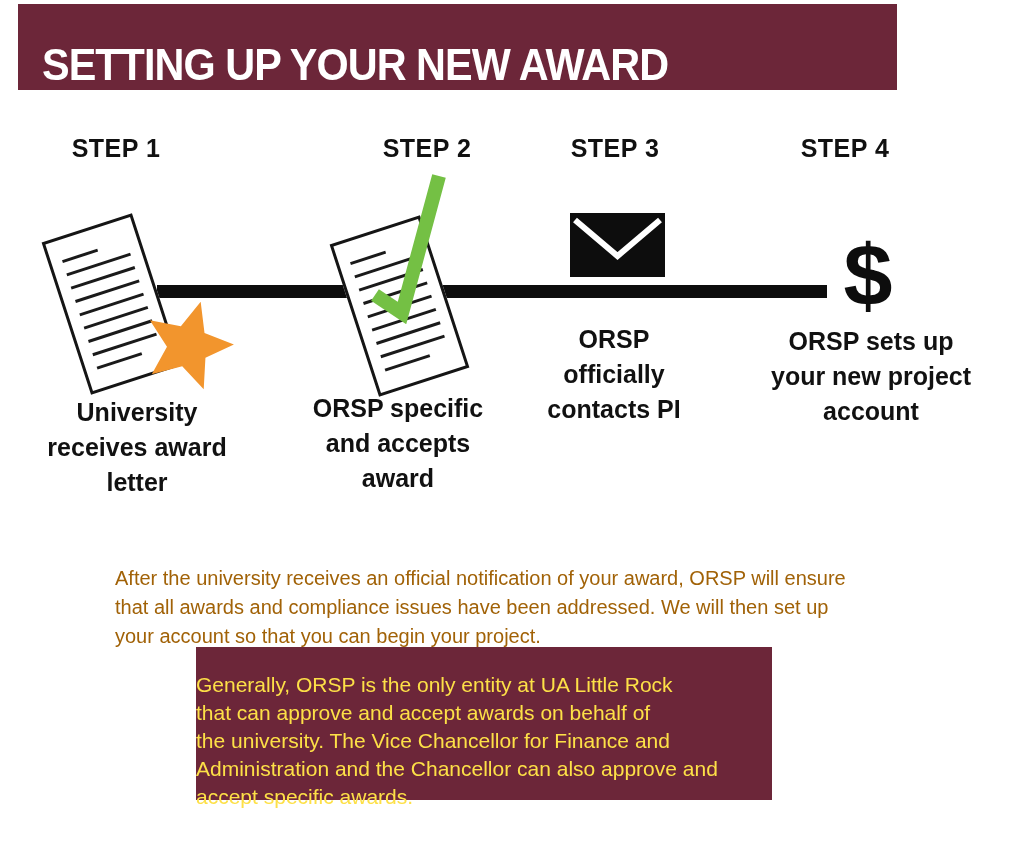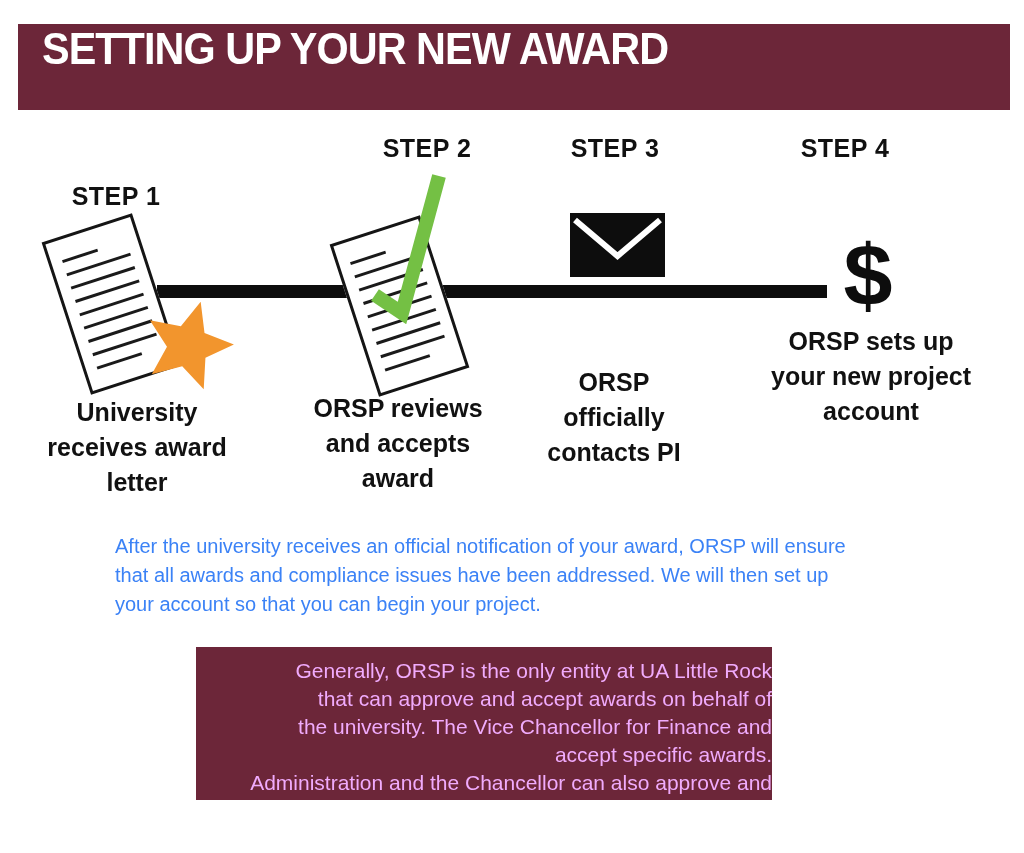--- a/index.html
+++ b/index.html
@@ -8,22 +8,22 @@
     --green:#74C044;
     --ink:#111111;
   }
   html,body{margin:0;padding:0;background:#ffffff;}
   .canvas{
     position:relative;width:1024px;height:853px;background:#ffffff;
     font-family:"Liberation Sans", sans-serif;overflow:hidden;color:var(--ink);
   }
   
   .titlebar{
-    position:absolute;left:18px;top:24px;width:992px;height:86px;
-    background:var(--maroon);display:flex;align-items:flex-start;
+    position:absolute;left:18px;top:4px;width:879px;height:86px;
+    background:var(--maroon);display:flex;align-items:flex-end;
   }
   .titlebar .title{
     margin:0 0 0 24px;color:#ffffff;font-size:44px;font-weight:700;
     letter-spacing:-1px;transform:scaleX(0.94);transform-origin:left center;
     white-space:nowrap;
   }
   
   .step-label{
     position:absolute;top:134px;transform:translateX(-50%);
     font-size:25px;font-weight:700;white-space:nowrap;letter-spacing:0.5px;
@@ -48,40 +48,40 @@
     position:absolute;transform:translateX(-50%);text-align:center;
     font-size:25px;font-weight:700;line-height:35px;white-space:nowrap;z-index:4;
   }
   
   .dollar{
     position:absolute;left:868px;top:232px;transform:translateX(-50%);
     font-size:88px;line-height:88px;font-weight:700;color:#0d0d0d;z-index:2;
   }
   
   .description{
-    position:absolute;left:115px;top:532px;font-size:20px;line-height:29px;
-    color:#3b82f6;
+    position:absolute;left:115px;top:564px;font-size:20px;line-height:29px;
+    color:#a16207;
   }
   
   .note{
     position:absolute;left:196px;top:647px;width:576px;height:153px;
-    background:var(--maroon);color:#f0abfc;text-align:right;
-    font-size:21px;line-height:28px;box-sizing:border-box;padding-top:10px;
+    background:var(--maroon);color:#fde047;text-align:left;
+    font-size:21px;line-height:28px;box-sizing:border-box;padding-top:24px;
   }
 </style>
 </head>
 <body>
 
 <div class="canvas">
 
   <div class="titlebar">
     <h1 class="title">SETTING UP YOUR NEW AWARD</h1>
   </div>
 
-  <div class="step-label" style="left:116px;margin-top:48px;">STEP 1</div>
+  <div class="step-label" style="left:116px;">STEP 1</div>
   <div class="step-label" style="left:380px;margin-left:47px;">STEP 2</div>
   <div class="step-label" style="left:615px;">STEP 3</div>
   <div class="step-label" style="left:845px;">STEP 4</div>
 
   <div class="timeline"></div>
 
   <div class="doc" style="left:64px;top:224px;transform:rotate(-18deg);">
     <div class="doc-line short"></div>
     <div class="doc-line"></div>
     <div class="doc-line"></div>
@@ -117,42 +117,42 @@
   </svg>
 
   <div class="dollar">$</div>
 
   <div class="caption" style="left:137px;top:395px;text-align:center;">
     <div>University</div>
     <div>receives award</div>
     <div>letter</div>
   </div>
   <div class="caption" style="left:398px;top:391px;">
-    <div>ORSP reviews</div>
+    <div>ORSP specific</div>
     <div>and accepts</div>
     <div>award</div>
   </div>
-  <div class="caption" style="left:614px;top:322px;margin-top:43px;">
+  <div class="caption" style="left:614px;top:322px;">
     <div>ORSP</div>
     <div>officially</div>
     <div>contacts PI</div>
   </div>
   <div class="caption" style="left:871px;top:324px;">
     <div>ORSP sets up</div>
     <div>your new project</div>
     <div>account</div>
   </div>
 
   <div class="description">
     <div>After the university receives an official notification of your award, ORSP will ensure</div>
     <div>that all awards and compliance issues have been addressed. We will then set up</div>
     <div>your account so that you can begin your project.</div>
   </div>
 
   <div class="note">
     <div>Generally, ORSP is the only entity at UA Little Rock</div>
     <div>that can approve and accept awards on behalf of</div>
     <div>the university.  The Vice Chancellor for Finance and</div>
+    <div>Administration and the Chancellor can also approve and</div>
     <div>accept specific awards.</div>
-    <div>Administration and the Chancellor can also approve and</div>
   </div>
 
 </div>
 
 </body></html>

